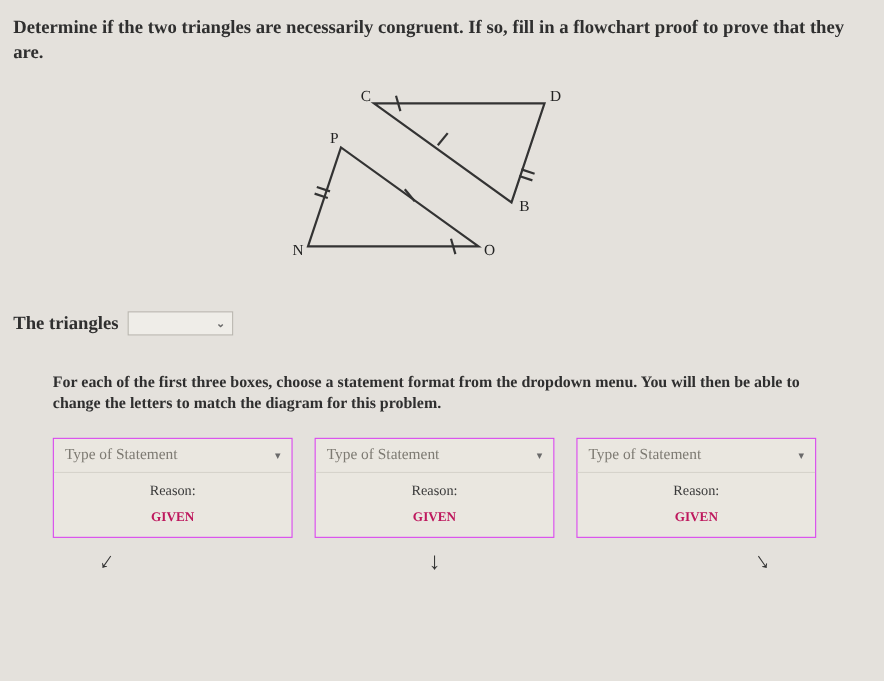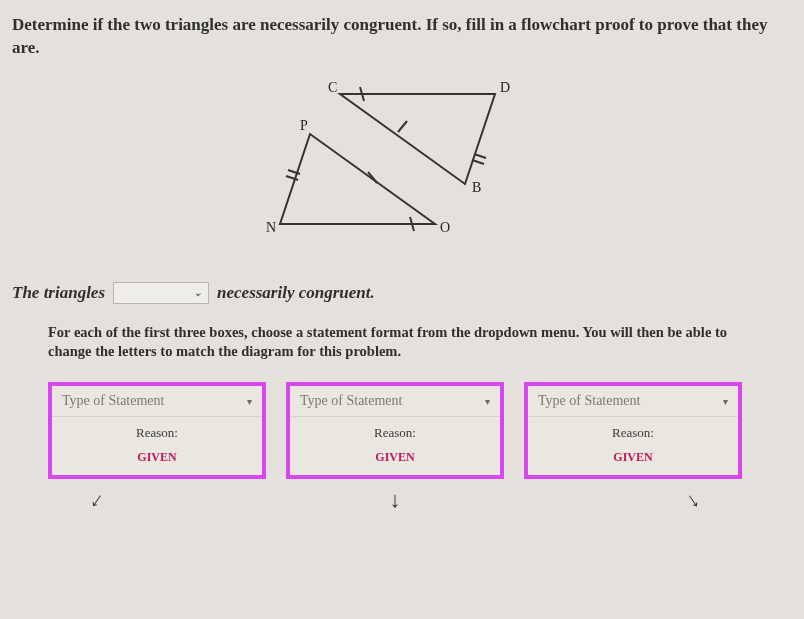--- a/index.html
+++ b/index.html
@@ -23,25 +23,24 @@
     color: #2f2f2f;
   }
   .diagram-wrap {
     text-align: center;
     margin: 14px 0 24px 0;
   }
   .answer-line {
     font-size: 17px;
     font-weight: 600;
     color: #2f2f2f;
-    margin: 6px 0 19px 0;
+    margin: 6px 0 34px 0;
     display: flex;
     align-items: center;
     gap: 8px;
-    font-style: italic;
   }
   .select-box {
     display: inline-flex;
     align-items: center;
     justify-content: flex-end;
     border: 1px solid #b8b5ae;
     background: #efede8;
     width: 96px;
     height: 22px;
     padding: 0 6px;
@@ -61,21 +60,21 @@
     margin: 0 0 20px 36px;
     max-width: 690px;
   }
   .boxes-row {
     display: flex;
     justify-content: space-between;
     gap: 20px;
     margin: 0 36px;
   }
   .proof-box {
-    border: 4px solid #d946ef;
+    border: 1px solid #d946ef;
     background: #eae7e0;
     flex: 1;
     min-width: 0;
   }
   .type-row {
     display: flex;
     align-items: center;
     justify-content: space-between;
     padding: 7px 10px;
     border-bottom: 1px solid #d6d3cb;
@@ -140,21 +139,20 @@
       <text x="190" y="158" font-size="14" fill="#222">O</text>
     </svg>
   </div>
 
   <div class="answer-line">
     <span>The triangles</span>
     <span class="select-box">
       <span></span>
       <span class="caret">⌄</span>
     </span>
-    <span>necessarily congruent.</span>
   </div>
 
   <div class="instructions">For each of the first three boxes, choose a statement format from the dropdown menu. You will then be able to change the letters to match the diagram for this problem.</div>
 
   <div class="boxes-row">
     <div class="proof-box">
       <div class="type-row">
         <span>Type of Statement</span>
         <span class="caret">▾</span>
       </div>

